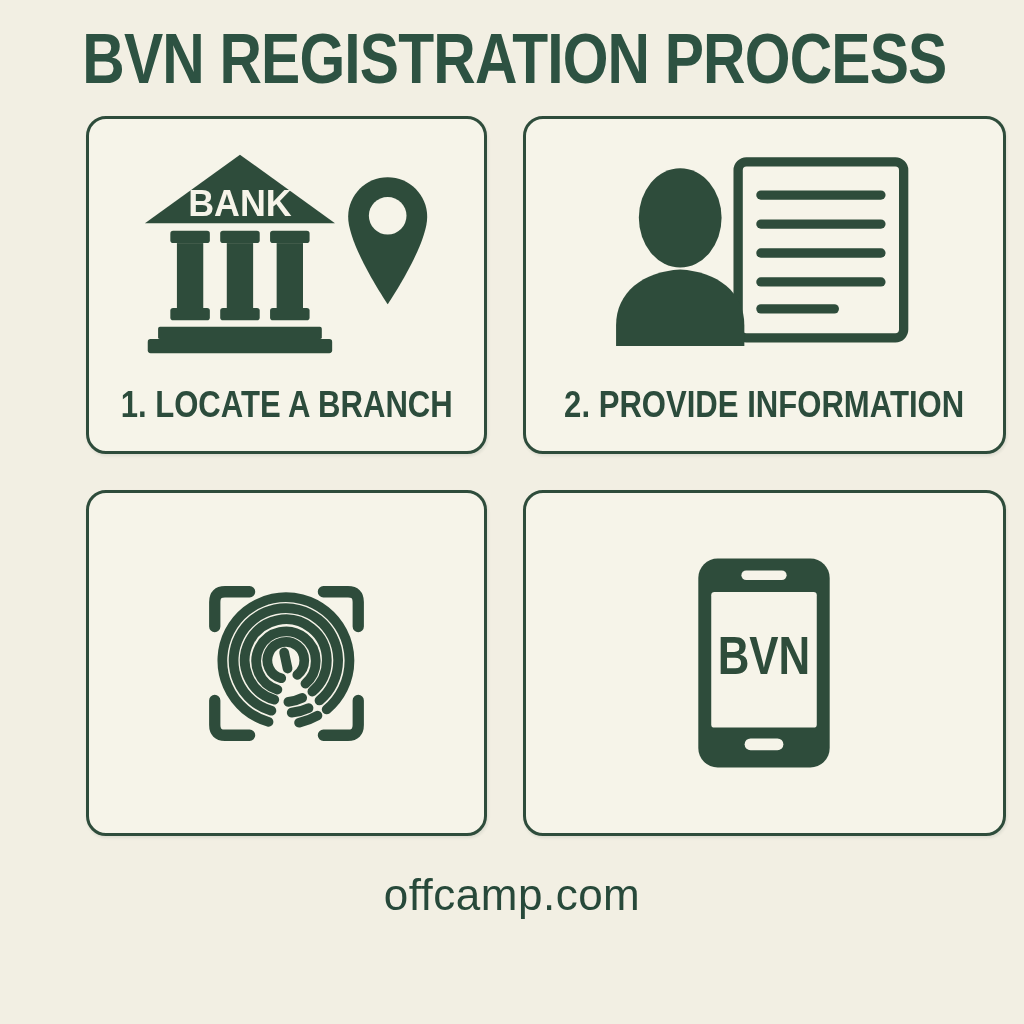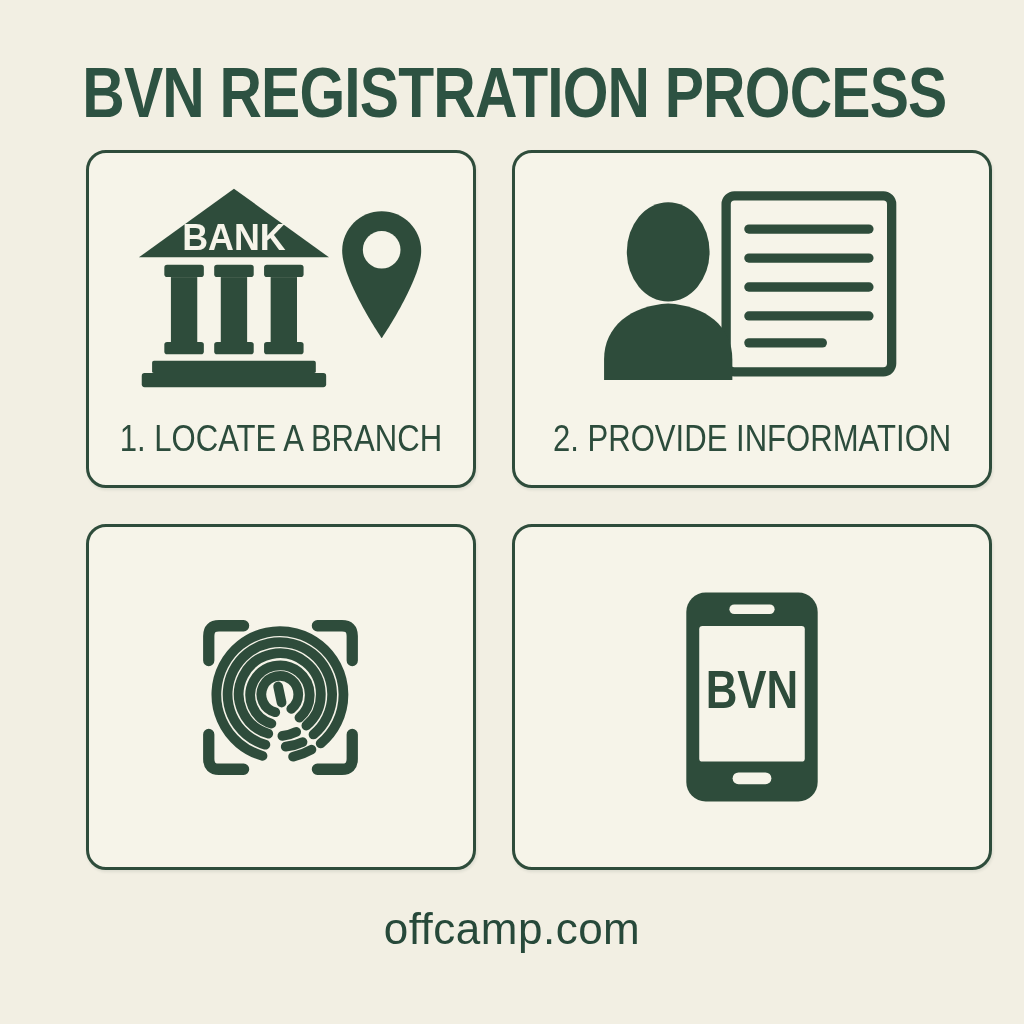--- a/index.html
+++ b/index.html
@@ -4,21 +4,21 @@
 <style>
   * { margin: 0; padding: 0; box-sizing: border-box; }
   html, body { width: 1024px; height: 1024px; overflow: hidden; }
   body {
     background: #f2efe3;
     font-family: "Liberation Sans", sans-serif;
     color: #2c4c3c;
   }
   .poster { width: 1024px; height: 1024px; display: flex; flex-direction: column; }
 
-  .header { text-align: center; margin-top: 58px; }
+  .header { text-align: center; margin-top: 24px; }
   .title {
     font-size: 70px;
     font-weight: bold;
     color: #2d5242;
     letter-spacing: -1px;
     line-height: 1.0;
   }
   .subtitle {
     font-size: 34px;
     font-weight: bold;
@@ -54,21 +54,21 @@
   .icon-area {
     flex: 1;
     display: flex;
     align-items: center;
     justify-content: center;
     width: 100%;
   }
   .step-label {
     text-align: left;
     font-size: 37px;
-    font-weight: normal;
+    font-weight: bold;
     color: #2c4c3c;
     margin-bottom: 28px;
     line-height: 1.0;
   }
 
   .footer { text-align: center; margin-top: 34px; }
   .site {
     font-size: 44px;
     font-weight: normal;
     color: #27493a;

